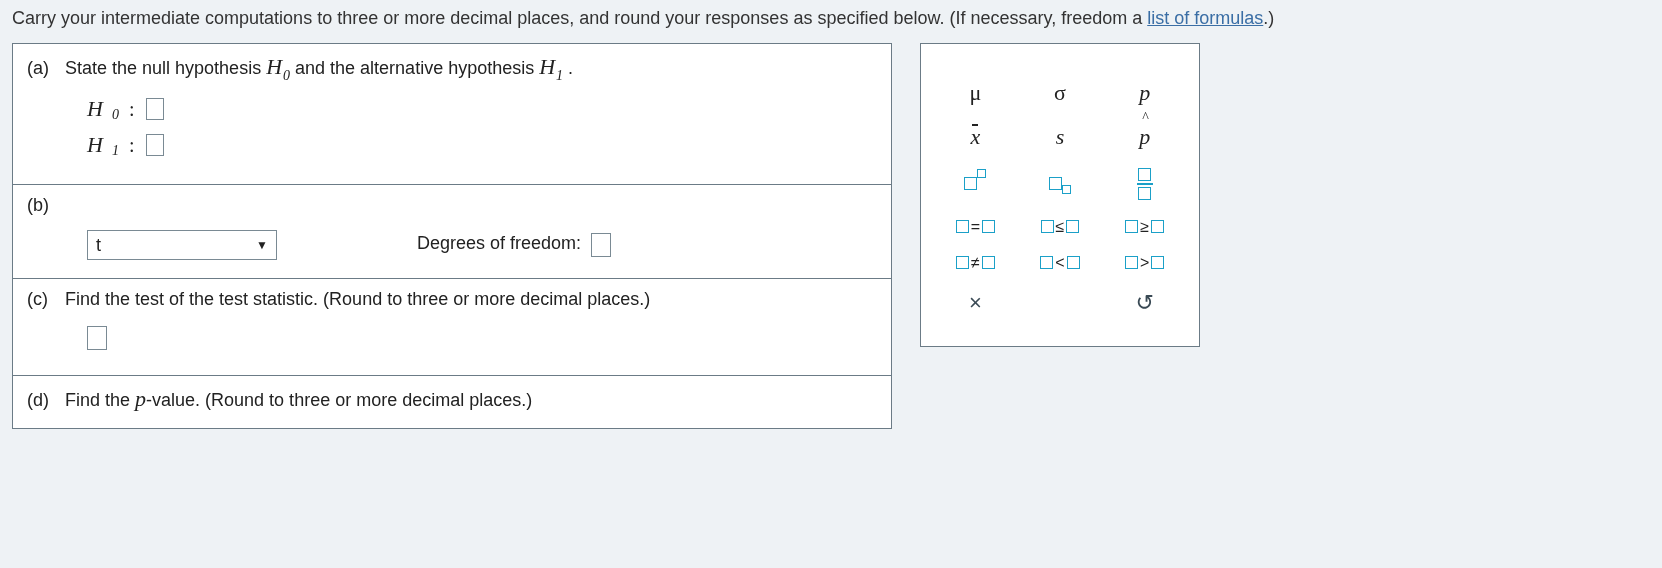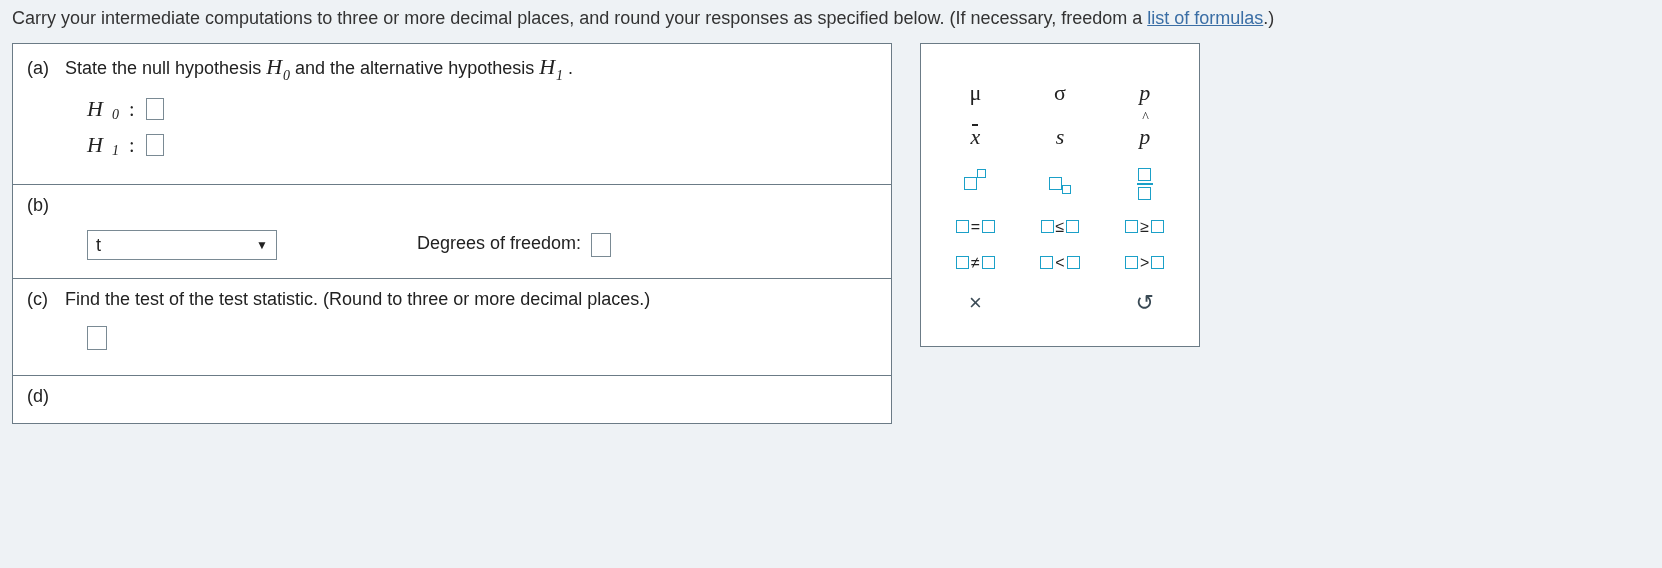--- a/index.html
+++ b/index.html
@@ -133,20 +133,23 @@
         <span>Find the test of the test statistic. (Round to three or more decimal places.)</span>
       </div>
       <div class="body">
         <span class="answerbox med"></span>
       </div>
     </div>
 
     <div class="row">
       <div class="prompt">
         <span class="label">(d)</span>
+        <span>
+          <span>Find the </span><span class="mathvar">p</span><span>-value. (Round to three or more decimal places.)</span>
+        </span>
       </div>
     </div>
 
   </div>
 
   <div class="palette">
     <div class="prow">
       <span class="sym up">μ</span>
       <span class="sym up">σ</span>
       <span class="sym">p</span>

